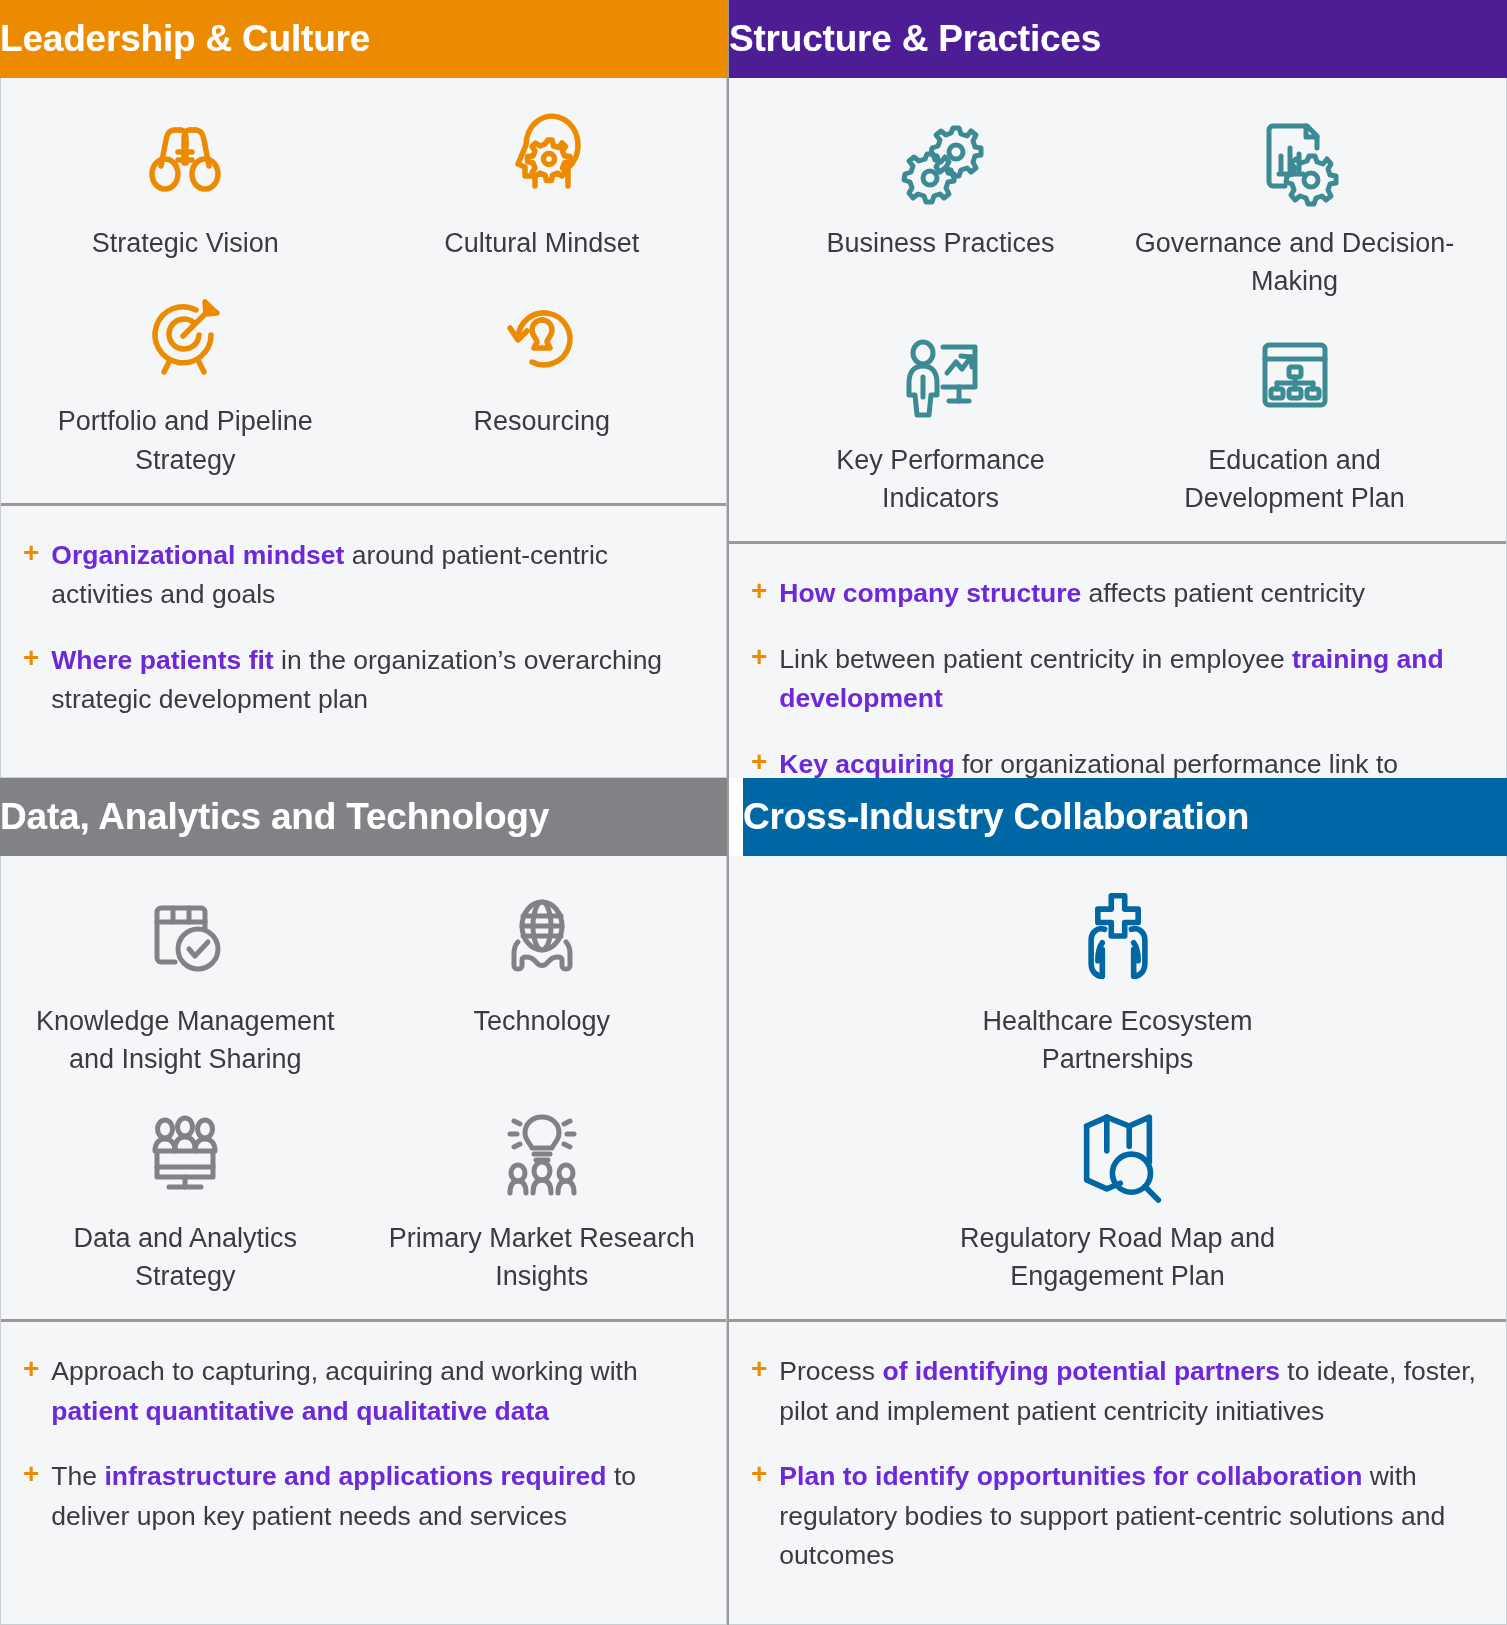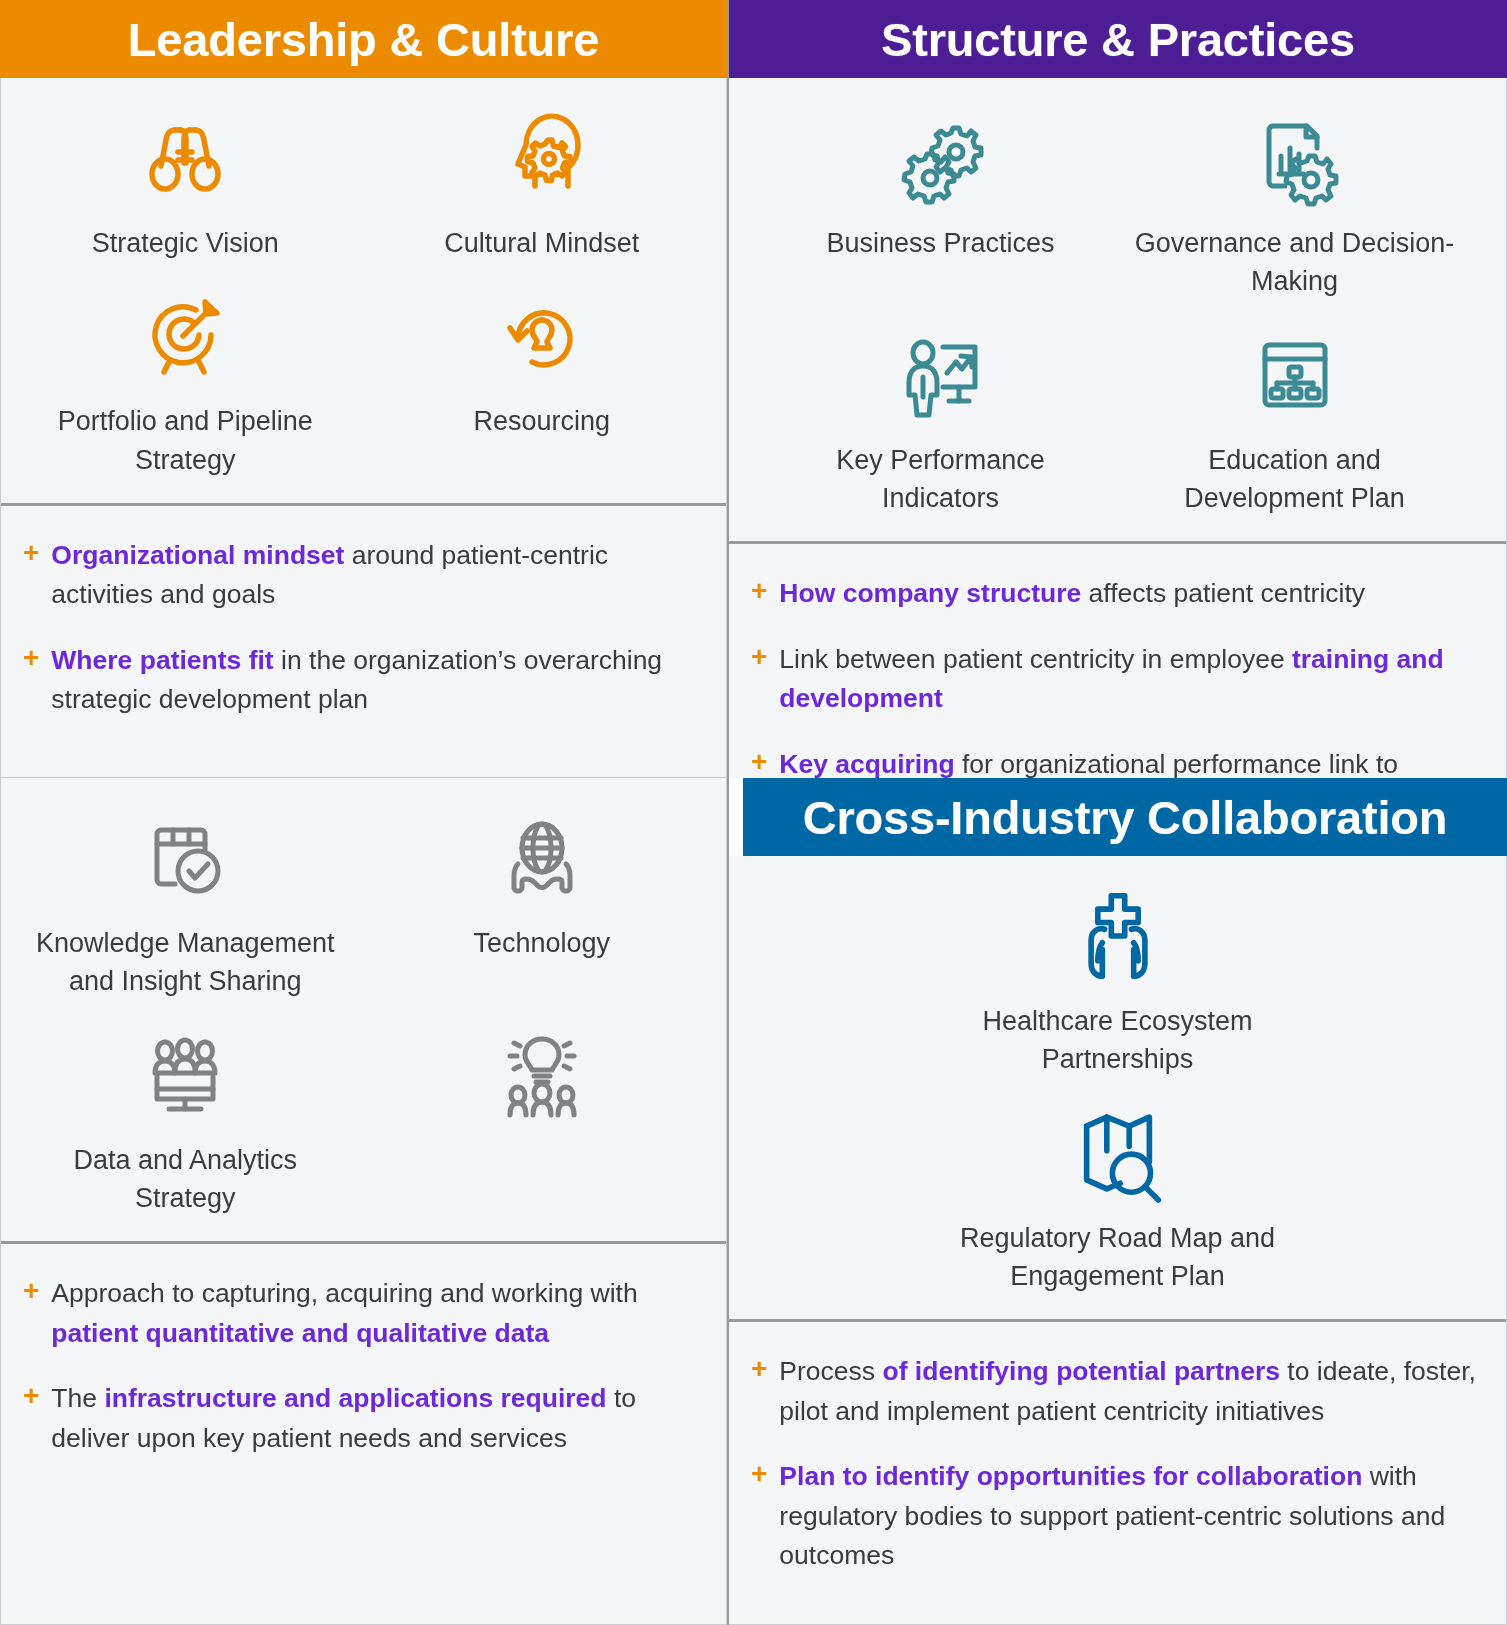--- a/index.html
+++ b/index.html
@@ -24,24 +24,23 @@
     position: relative;
   }
   
   .q-tr, .q-br { border-left: 2px solid #9a9a9a; }
 
   .qhead {
     height: 78px;
     flex: 0 0 78px;
     display: flex;
     align-items: center;
-    justify-content: center;
     color: #ffffff;
     font-weight: bold;
-    font-size: 47px;
+    font-size: 37px;
     letter-spacing: -0.2px;
     text-shadow: 0 0 1px rgba(255,255,255,0.35);
   }
   .q-tl .qhead { background: #ED8B00; }
   .q-tr .qhead { background: #4c1d95; }
   .q-bl .qhead { background: #808285; }
   .q-br .qhead { background: #0067A5; margin-left: 14px; }
 
   .qbody {
     flex: 1 1 auto;
@@ -273,20 +272,23 @@
         </div>
         <div class="bullet">
           <span class="plus">+</span>
           <span class="btext"><b>Key acquiring</b><span> for organizational performance link to patient centricity</span></span>
         </div>
       </div>
     </div>
   </div>
 
   <div class="quadrant q-bl">
+    <div class="qhead">
+      <span>Data, Analytics and Technology</span>
+    </div>
     <div class="qbody">
       <div class="icon-area two-col">
 
         <div class="icon-cell">
           <span class="glyph">
             <svg width="100" height="100" viewBox="0 0 100 100" fill="none" stroke="#808285" stroke-width="5" stroke-linecap="round" stroke-linejoin="round">
               <path d="M70 42 L70 26 A4 4 0 0 0 66 22 L26 22 A4 4 0 0 0 22 26 L22 72 A4 4 0 0 0 26 76 L40 76"></path>
               <path d="M22 36 L70 36"></path>
               <path d="M38 22 L38 36"></path>
               <path d="M54 22 L54 36"></path>
@@ -342,20 +344,21 @@
               <path d="M82 31 L75 31"></path>
               <path d="M78 44 L72 41"></path>
               <ellipse cx="26" cy="70" rx="7" ry="8"></ellipse>
               <path d="M18 90 C18 82 21 78 26 78 C31 78 34 82 34 90"></path>
               <ellipse cx="50" cy="68" rx="8" ry="9"></ellipse>
               <path d="M41 90 C41 81 44 77 50 77 C56 77 59 81 59 90"></path>
               <ellipse cx="74" cy="70" rx="7" ry="8"></ellipse>
               <path d="M66 90 C66 82 69 78 74 78 C79 78 82 82 82 90"></path>
             </svg>
           </span>
+          <span class="icon-label">Primary Market Research Insights</span>
         </div>
 
       </div>
       <div class="bullets">
         <div class="bullet">
           <span class="plus">+</span>
           <span class="btext"><span>Approach to capturing, acquiring and working with </span><b>patient quantitative and qualitative data</b></span>
         </div>
         <div class="bullet">
           <span class="plus">+</span>

